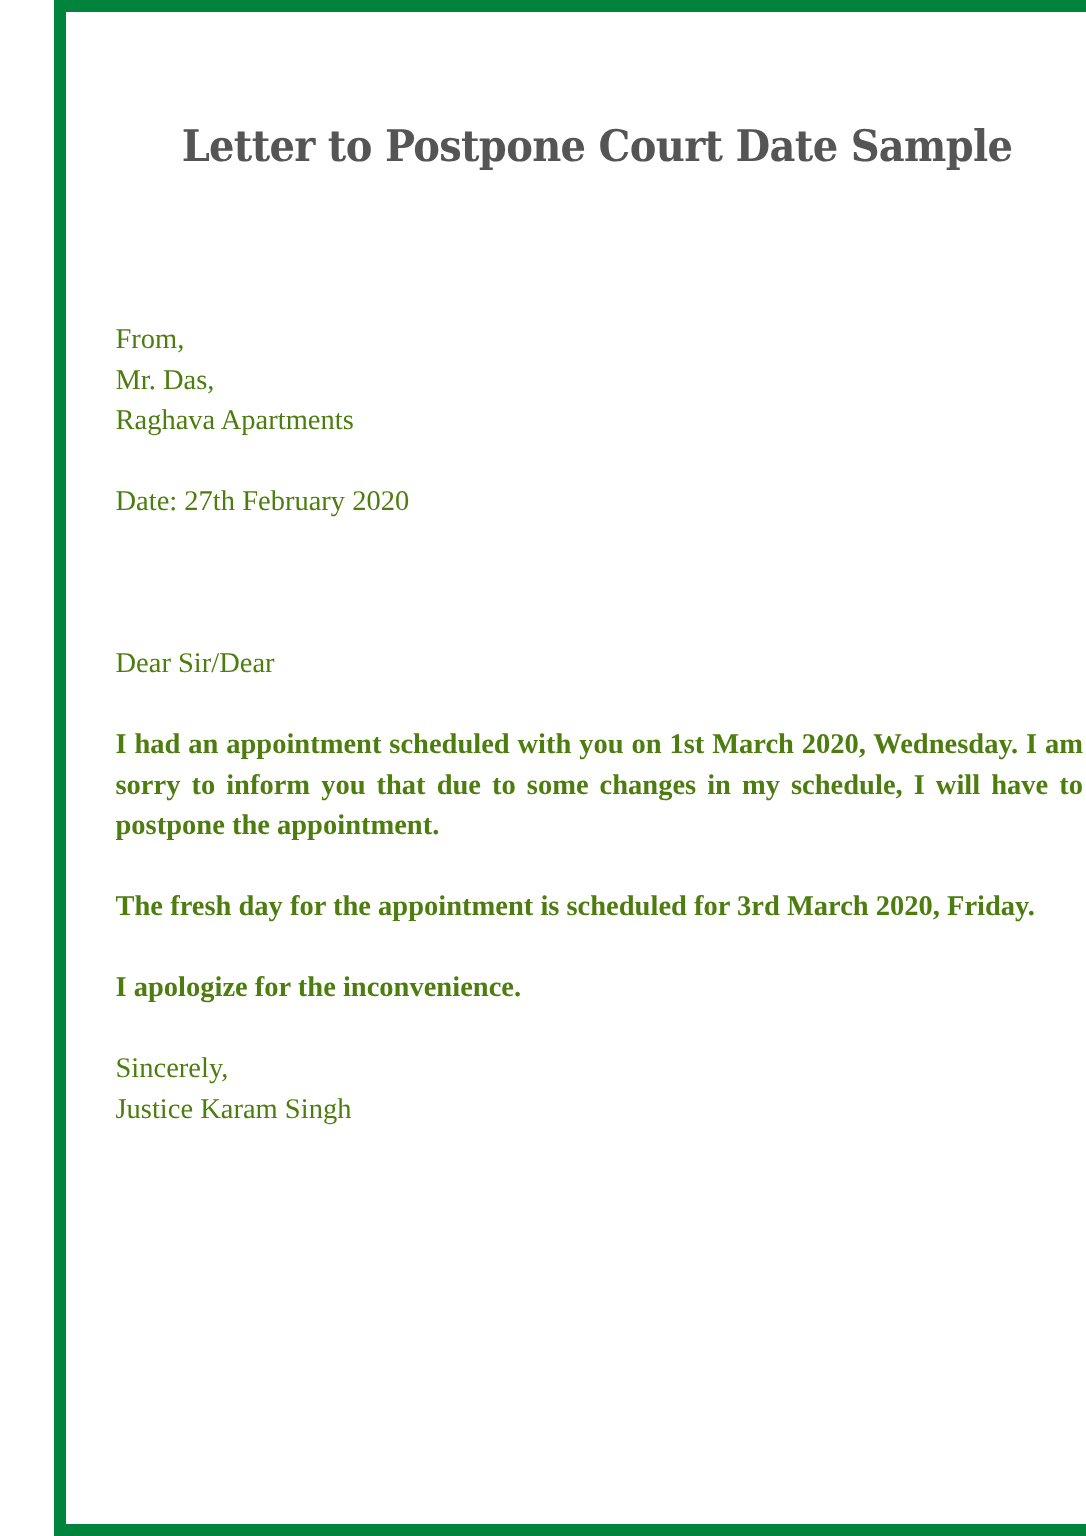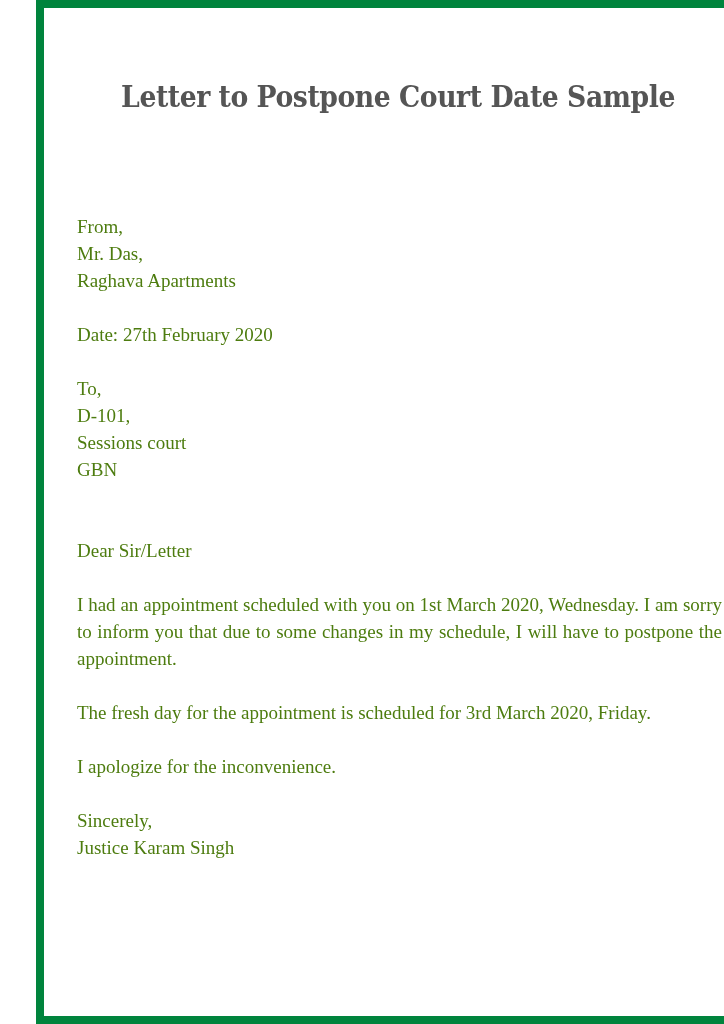--- a/index.html
+++ b/index.html
@@ -35,46 +35,41 @@
       line-height: 27px;
       color: #4d7c0f;
     }
     .line { display: block; white-space: nowrap; }
     .gap { height: 27px; }
     .para {
       text-align: justify;
       text-align-last: left;
       white-space: normal;
       display: block;
+      font-weight: bold;
     }
   </style>
 </head>
 <body>
 
 <div class="page">
   <div class="title">Letter to Postpone Court Date Sample</div>
 
   <div class="body">
     <div>
       <span class="line">From,</span>
       <span class="line">Mr. Das,</span>
       <span class="line">Raghava Apartments</span>
     </div>
     <div class="gap"></div>
     <span class="line">Date: 27th February 2020</span>
     <div class="gap"></div>
-    <div>
-      <span class="line">To,</span>
-      <span class="line">D-101,</span>
-      <span class="line">Sessions court</span>
-      <span class="line">GBN</span>
-    </div>
     <div class="gap"></div>
     <div class="gap"></div>
-    <span class="line">Dear Sir/Letter</span>
+    <span class="line">Dear Sir/Dear</span>
     <div class="gap"></div>
     <span class="para">I had an appointment scheduled with you on 1st March 2020, Wednesday. I am sorry to inform you that due to some changes in my schedule, I will have to postpone the appointment.</span>
     <div class="gap"></div>
     <span class="para">The fresh day for the appointment is scheduled for 3rd March 2020, Friday.</span>
     <div class="gap"></div>
     <span class="para">I apologize for the inconvenience.</span>
     <div class="gap"></div>
     <span class="line">Sincerely,</span>
     <span class="line">Justice Karam Singh</span>
   </div>

